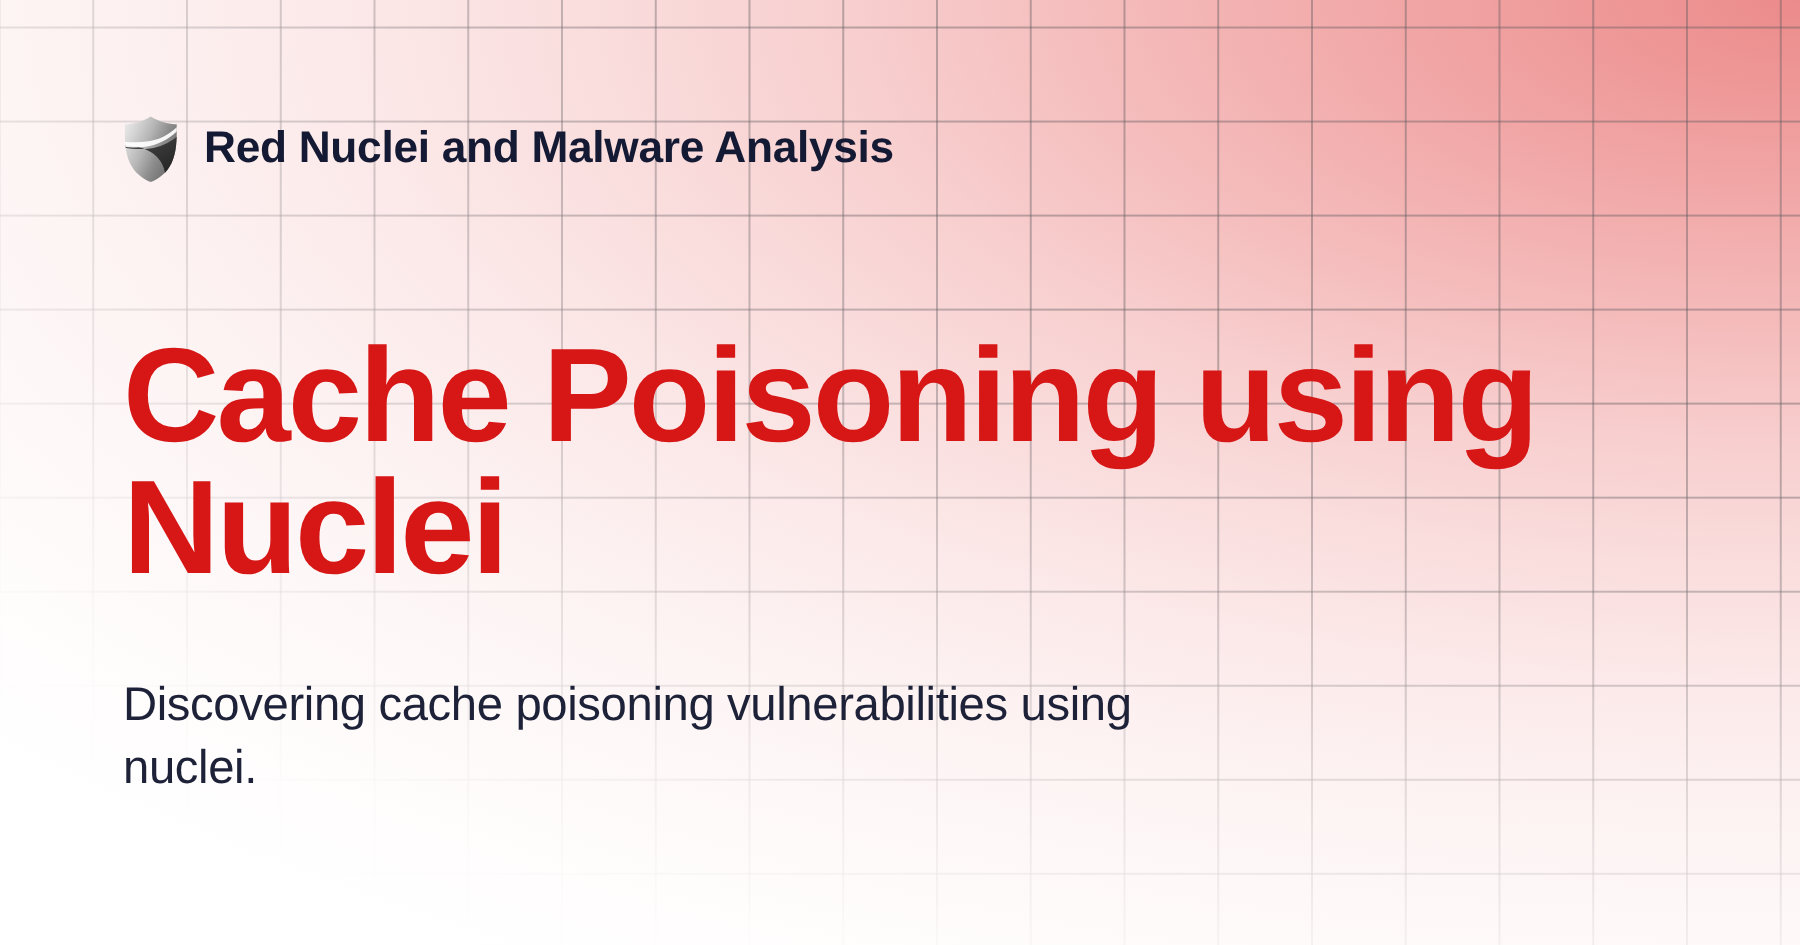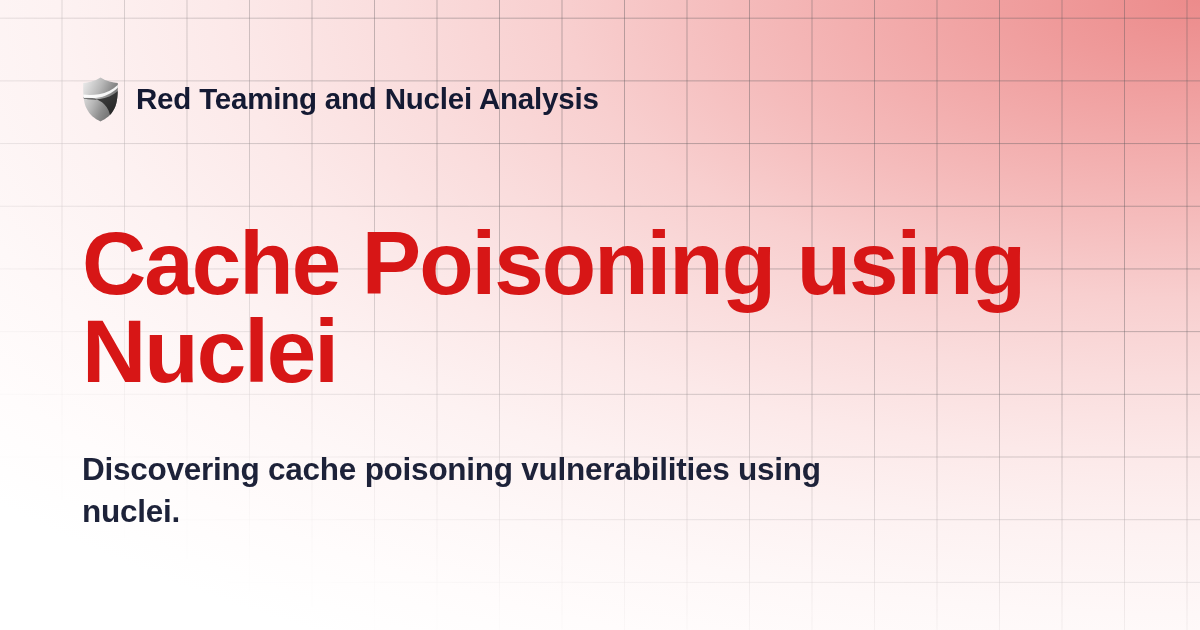--- a/index.html
+++ b/index.html
@@ -107,21 +107,21 @@
     color:#d71616;
     letter-spacing:-2.0px;
     max-width:960px;
     white-space:pre-line;
   }
 
   
   .post-desc {
     margin-top:54px;
     font-size:31.5px;
-    font-weight:bold;
+    font-weight:normal;
     line-height:1.33;
     color:#1d2239;
     letter-spacing:-0.25px;
     max-width:760px;
     white-space:pre-line;
   }
 </style>
 </head>
 <body>
 
@@ -152,21 +152,21 @@
             <path d="M18.5 0.6 C12.6 4.4 6.0 5.6 1.2 5.9 C1.0 16.5 1.4 25.0 4.6 31.6 C7.8 38.2 12.6 41.8 18.5 44.4 C24.4 41.8 29.2 38.2 32.4 31.6 C35.6 25.0 36.0 16.5 35.8 5.9 C31.0 5.6 24.4 4.4 18.5 0.6 Z"></path>
           </clipPath>
         </defs>
         <g clip-path="url(#shClip)">
           <rect x="0" y="0" width="37" height="45" fill="url(#shTop)"></rect>
           <path d="M-3 20.5 C6 19.0 16 21.5 22 27 C27 31.8 29 38 28 45 L40 45 L40 10 C34 17 26 21 18 22 C10 23 3 22 -3 20.5 Z" fill="url(#shBot)"></path>
           <path d="M-3 16.2 C6 14.2 18 16.0 25 21.0 C31 25.3 34 31 34 38 L40 38 L40 2 L-3 2 Z" fill="none"></path>
           <path d="M40 6 C33 15 24 19.6 15 20.8 C8 21.7 2 21.3 -3 20.3 L-3 17.0 C3 18.0 10 18.3 17 17.2 C26 15.8 34 11.2 40 3 Z" fill="#ffffff" opacity="0.92"></path>
         </g>
       </svg>
-      <div class="brand-name">Red Teaming and Nuclei Analysis</div>
+      <div class="brand-name">Red Nuclei and Malware Analysis</div>
     </div>
 
     <h1 class="post-title">Cache Poisoning using Nuclei</h1>
 
     <p class="post-desc">Discovering cache poisoning vulnerabilities using nuclei.</p>
 
   </div>
 </div>
 
 </body></html>

